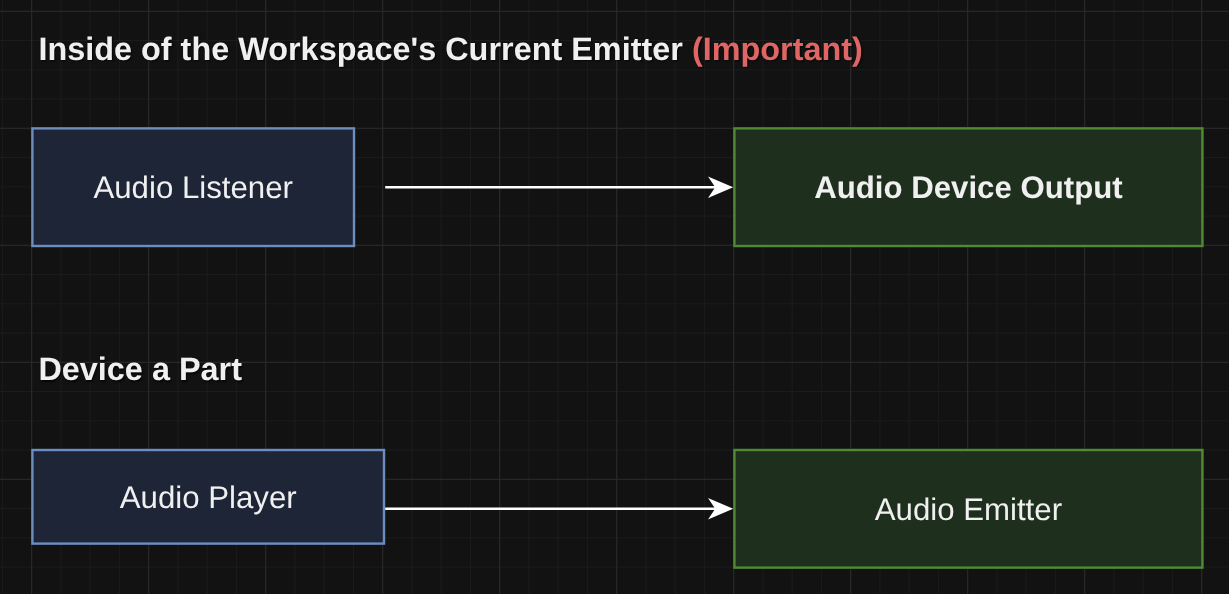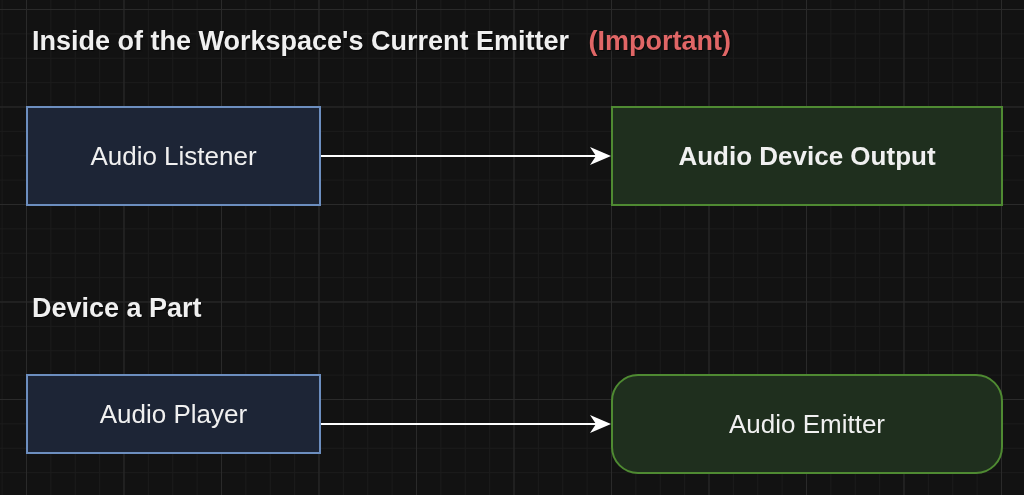--- a/index.html
+++ b/index.html
@@ -13,55 +13,55 @@
         linear-gradient(to bottom, #1b1b1b 1px, transparent 1px);
       background-size: 97.5px 97.5px, 97.5px 97.5px, 24.375px 24.375px, 24.375px 24.375px;
       background-position: 26px 9px, 26px 9px, 26px 9px, 26px 9px;
       font-family: "Liberation Sans", sans-serif;
     }
     .heading {
       position: absolute; left: 32px; color: #f0f0f0;
       font-weight: bold; font-size: 27px; white-space: nowrap;
       text-shadow: 1px 1px 1px rgba(0,0,0,0.6);
     }
-    .heading .important { color: #e06666; margin-left: 12px; }
+    .heading .important { color: #e06666; }
     .node {
       position: absolute; box-sizing: border-box; border: 2px solid;
       display: flex; align-items: center; justify-content: center;
       color: #f0f0f0; font-size: 26px; font-family: "Liberation Sans", sans-serif;
     }
     .node.blue { background: #1d2536; border-color: #6c8ebf; }
     .node.green { background: #1f2f1e; border-color: #4f8a32; }
     svg.edges { position: absolute; left: 0; top: 0; }
   </style>
 </head>
 <body>
 
 <div class="heading" style="top:26px;">
   <span>Inside of the Workspace's Current Emitter</span>
   <span class="important">(Important)</span>
 </div>
 
-<div class="node blue" style="left:26px; top:106px; width:295px; height:100px;">
+<div class="node blue" style="left:26px; top:106px; width:270px; height:100px;">
   <span>Audio Listener</span>
 </div>
 
 <div class="node green" style="left:611px; top:106px; width:392px; height:100px;font-weight:bold;">
   <span>Audio Device Output</span>
 </div>
 
 <div class="heading" style="top:293px;">
   <span>Device a Part</span>
 </div>
 
 <div class="node blue" style="left:26px; top:374px; width:295px; height:80px;">
   <span>Audio Player</span>
 </div>
 
-<div class="node green" style="left:611px; top:374px; width:392px; height:100px;border-radius:27px;">
+<div class="node green" style="left:611px; top:374px; width:392px; height:100px;">
   <span>Audio Emitter</span>
 </div>
 
 <svg class="edges" width="1024" height="495">
   <g>
     <line x1="321" y1="156" x2="598" y2="156" stroke="#ffffff" stroke-width="2"></line>
     <path d="M611,156 L590,147 L596,156 L590,165 Z" fill="#ffffff"></path>
   </g>
   <g>
     <line x1="321" y1="424" x2="598" y2="424" stroke="#ffffff" stroke-width="2"></line>

